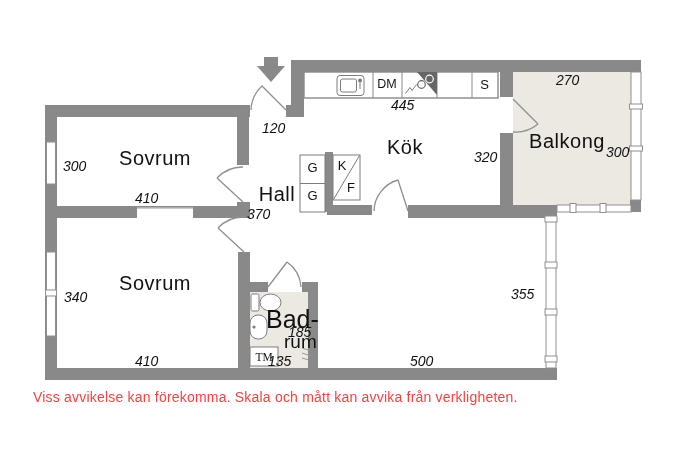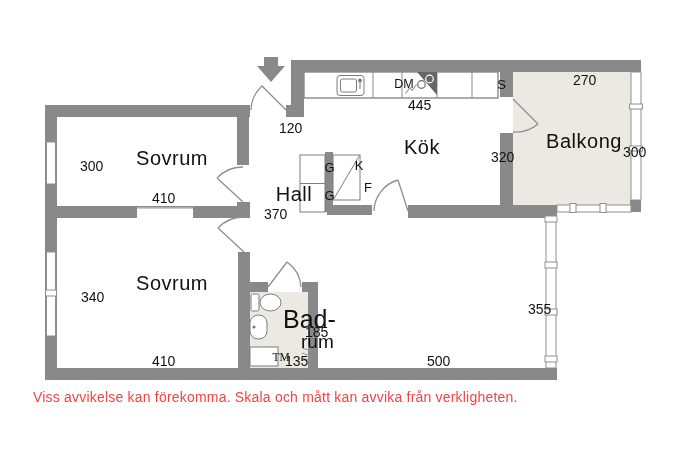--- a/index.html
+++ b/index.html
@@ -1,22 +1,22 @@
 <!DOCTYPE html>
 <html><head>
 <meta charset="utf-8">
 <style>
   html,body { margin:0; padding:0; background:#ffffff; }
   body { width:690px; height:460px; overflow:hidden;
          font-family:"Liberation Sans", sans-serif; }
   .stage { position:relative; width:690px; height:460px; background:#fff; }
   .stage svg { position:absolute; left:0; top:0; }
-  .lbl { position:absolute; color:#111; white-space:nowrap; line-height:1.1;padding-left:17px; }
+  .lbl { position:absolute; color:#111; white-space:nowrap; line-height:1.1; }
   .room { font-size:20px; letter-spacing:0.5px; }
-  .dim  { font-size:14px; }
+  .dim  { font-size:14px;font-style:italic; }
   .fixture { font-size:13px; }
   .tm { font-size:11.5px; }
   .dm { font-size:12.5px; }
   .center { text-align:center; }
   .disclaimer { position:absolute; left:33px; top:389px; font-size:14px; color:#ef4444; letter-spacing:0.2px; }
 </style>
 </head>
 <body>
 
 <div class="stage">
@@ -139,21 +139,21 @@
   <span class="lbl dim" style="left:262px;top:121px;">120</span>
   <span class="lbl dim" style="left:247px;top:207px;">370</span>
   <span class="lbl dim" style="left:391px;top:98px;">445</span>
   <span class="lbl dim" style="left:474px;top:150px;">320</span>
   <span class="lbl dim" style="left:556px;top:73px;">270</span>
   <span class="lbl dim" style="left:606px;top:145px;">300</span>
   <span class="lbl dim" style="left:64px;top:290px;">340</span>
   <span class="lbl dim" style="left:135px;top:354px;">410</span>
   <span class="lbl dim" style="left:288px;top:325px;">185</span>
   <span class="lbl dim" style="left:268px;top:354px;">135</span>
-  <span class="lbl dim" style="left:511px;top:302px;">355</span>
+  <span class="lbl dim" style="left:511px;top:287px;">355</span>
   <span class="lbl dim" style="left:410px;top:354px;">500</span>
 
   <span class="lbl fixture center" style="left:300px;top:161px;width:25px;">G</span>
   <span class="lbl fixture center" style="left:300px;top:189px;width:25px;">G</span>
   <span class="lbl fixture center" style="left:334px;top:159px;width:16px;">K</span>
   <span class="lbl fixture center" style="left:343px;top:181px;width:16px;">F</span>
   <span class="lbl fixture dm center" style="left:372px;top:78px;width:30px;">DM</span>
   <span class="lbl fixture center" style="left:471px;top:78px;width:27px;">S</span>
   <span class="lbl tm center" style="left:250px;top:351px;width:28px;font-family:Liberation Serif, serif;">TM</span>
 

